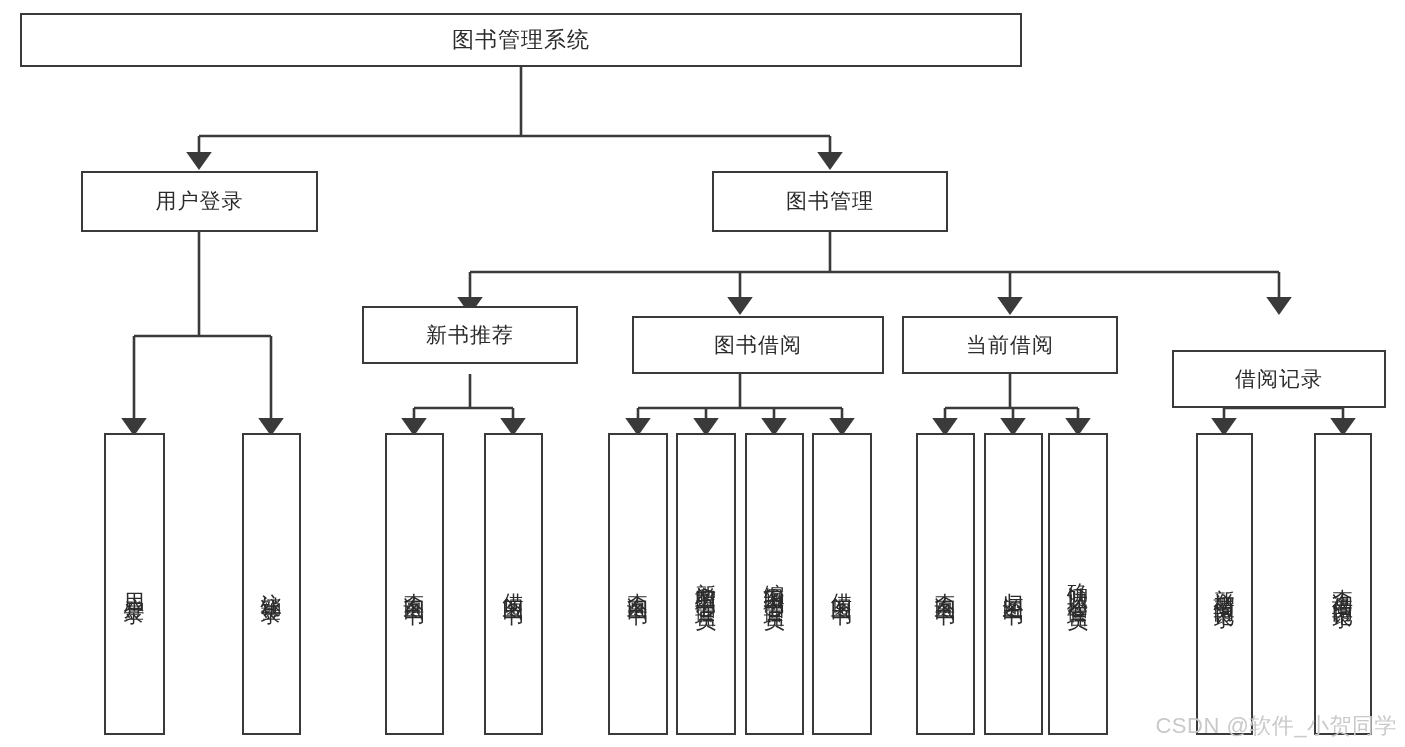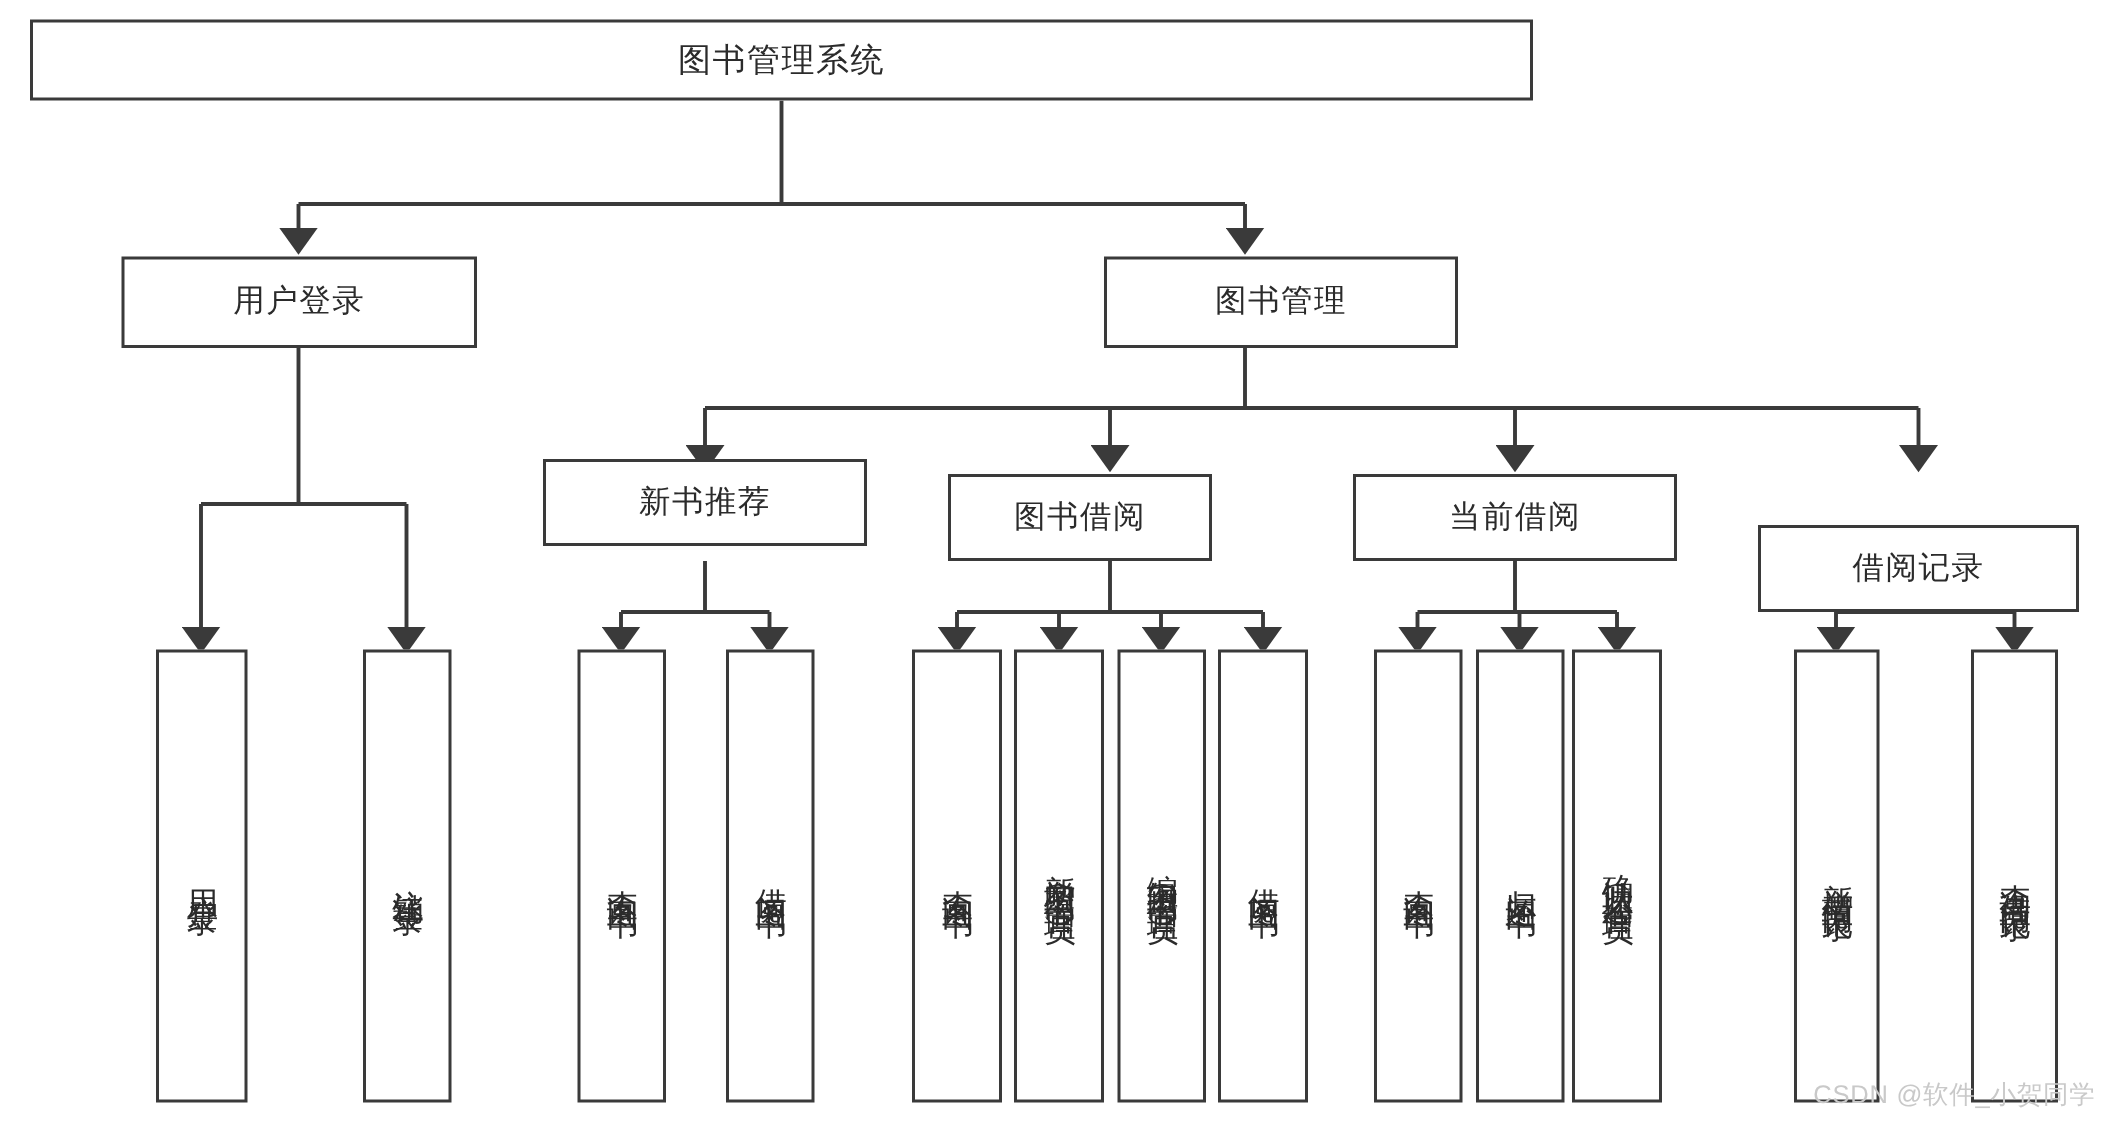--- a/index.html
+++ b/index.html
@@ -17,21 +17,21 @@
 
   .v-node .lbl{
     writing-mode:vertical-rl;
     text-orientation:upright;
     font-size:21px;
     letter-spacing:4px;
     line-height:1;
   }
   .v-node{align-items:center;justify-content:center;}
 
-  .watermark{position:absolute;right:8px;bottom:6px;color:#c9c9c9;font-size:17px;
+  .watermark{position:absolute;right:8px;bottom:6px;color:#c9c9c9;font-size:22px;
              letter-spacing:0.5px;white-space:nowrap;}
 </style>
 </head>
 <body>
 
 <div id="stage">
 
   <svg id="wires" viewBox="0 0 1405 747">
     <defs>
       <marker id="arw" markerWidth="10" markerHeight="10" refX="3.2" refY="5" orient="auto" markerUnits="strokeWidth">
@@ -82,28 +82,28 @@
     </g>
   </svg>
 
   <div class="node root h-node" style="left:20px;top:13px;width:1002px;height:54px;">
     <span class="lbl">图书管理系统</span>
   </div>
 
   <div class="node h-node" style="left:81px;top:171px;width:237px;height:61px;">
     <span class="lbl">用户登录</span>
   </div>
-  <div class="node h-node" style="left:712px;top:171px;width:236px;height:61px;margin-left:24px;">
+  <div class="node h-node" style="left:712px;top:171px;width:236px;height:61px;">
     <span class="lbl">图书管理</span>
   </div>
 
   <div class="node h-node" style="left:362px;top:306px;width:216px;height:58px;">
     <span class="lbl">新书推荐</span>
   </div>
-  <div class="node h-node" style="left:632px;top:316px;width:176px;height:58px;">
+  <div class="node h-node" style="left:632px;top:316px;width:252px;height:58px;">
     <span class="lbl">图书借阅</span>
   </div>
   <div class="node h-node" style="left:902px;top:316px;width:216px;height:58px;">
     <span class="lbl">当前借阅</span>
   </div>
   <div class="node h-node" style="left:1172px;top:316px;width:214px;height:58px;margin-top:34px;">
     <span class="lbl">借阅记录</span>
   </div>
 
   <div class="node v-node" style="left:104px;top:433px;width:61px;height:302px;">

